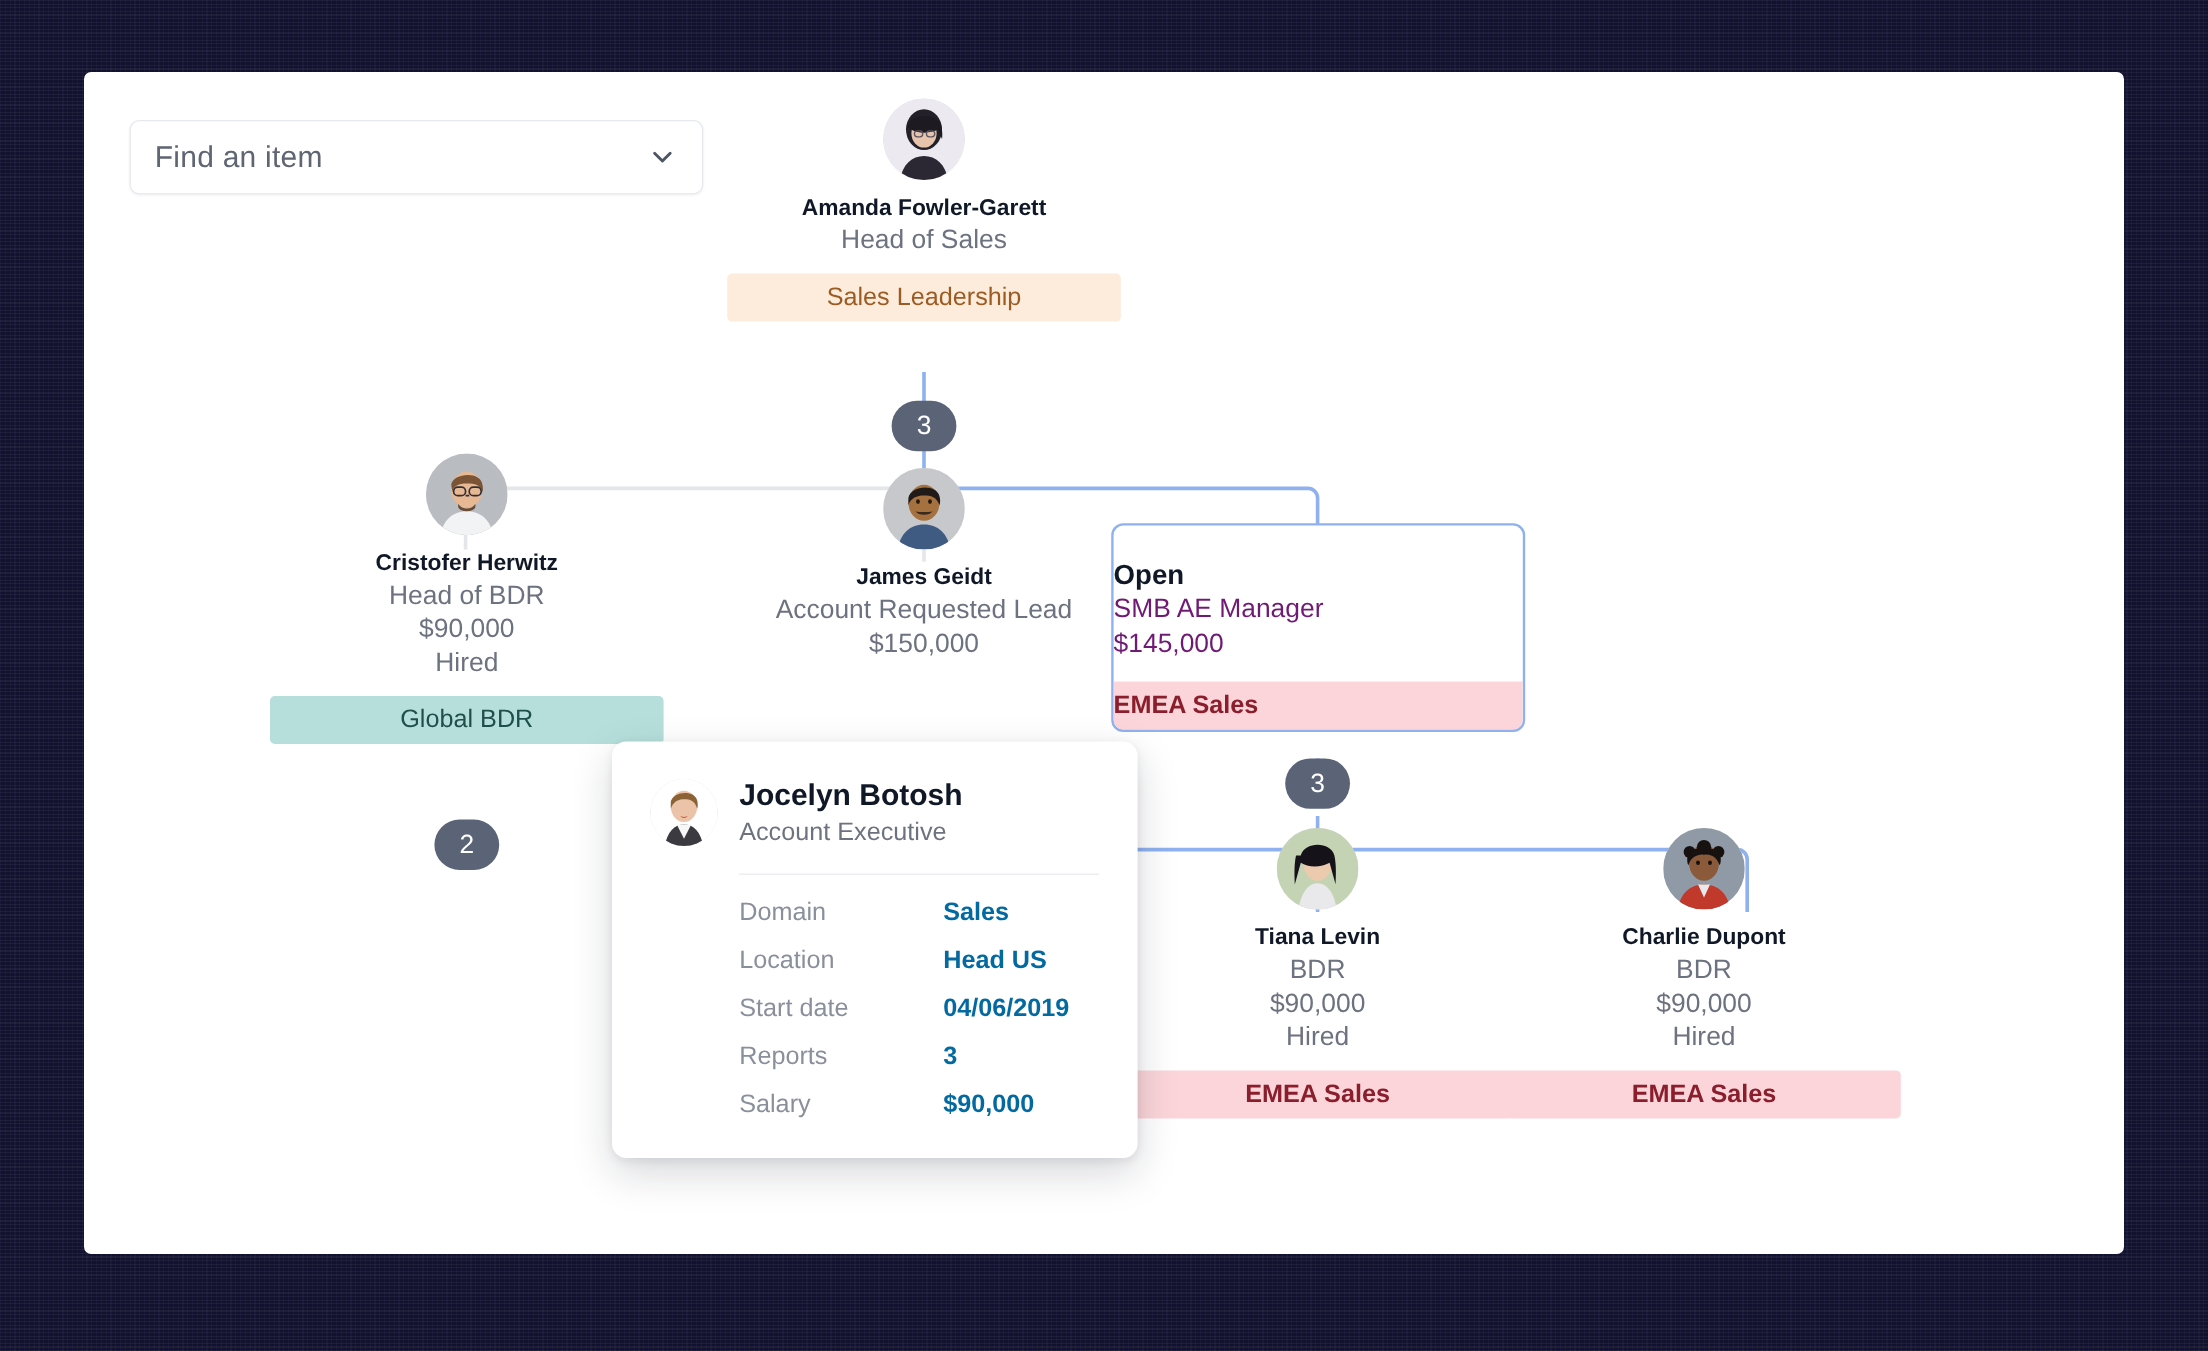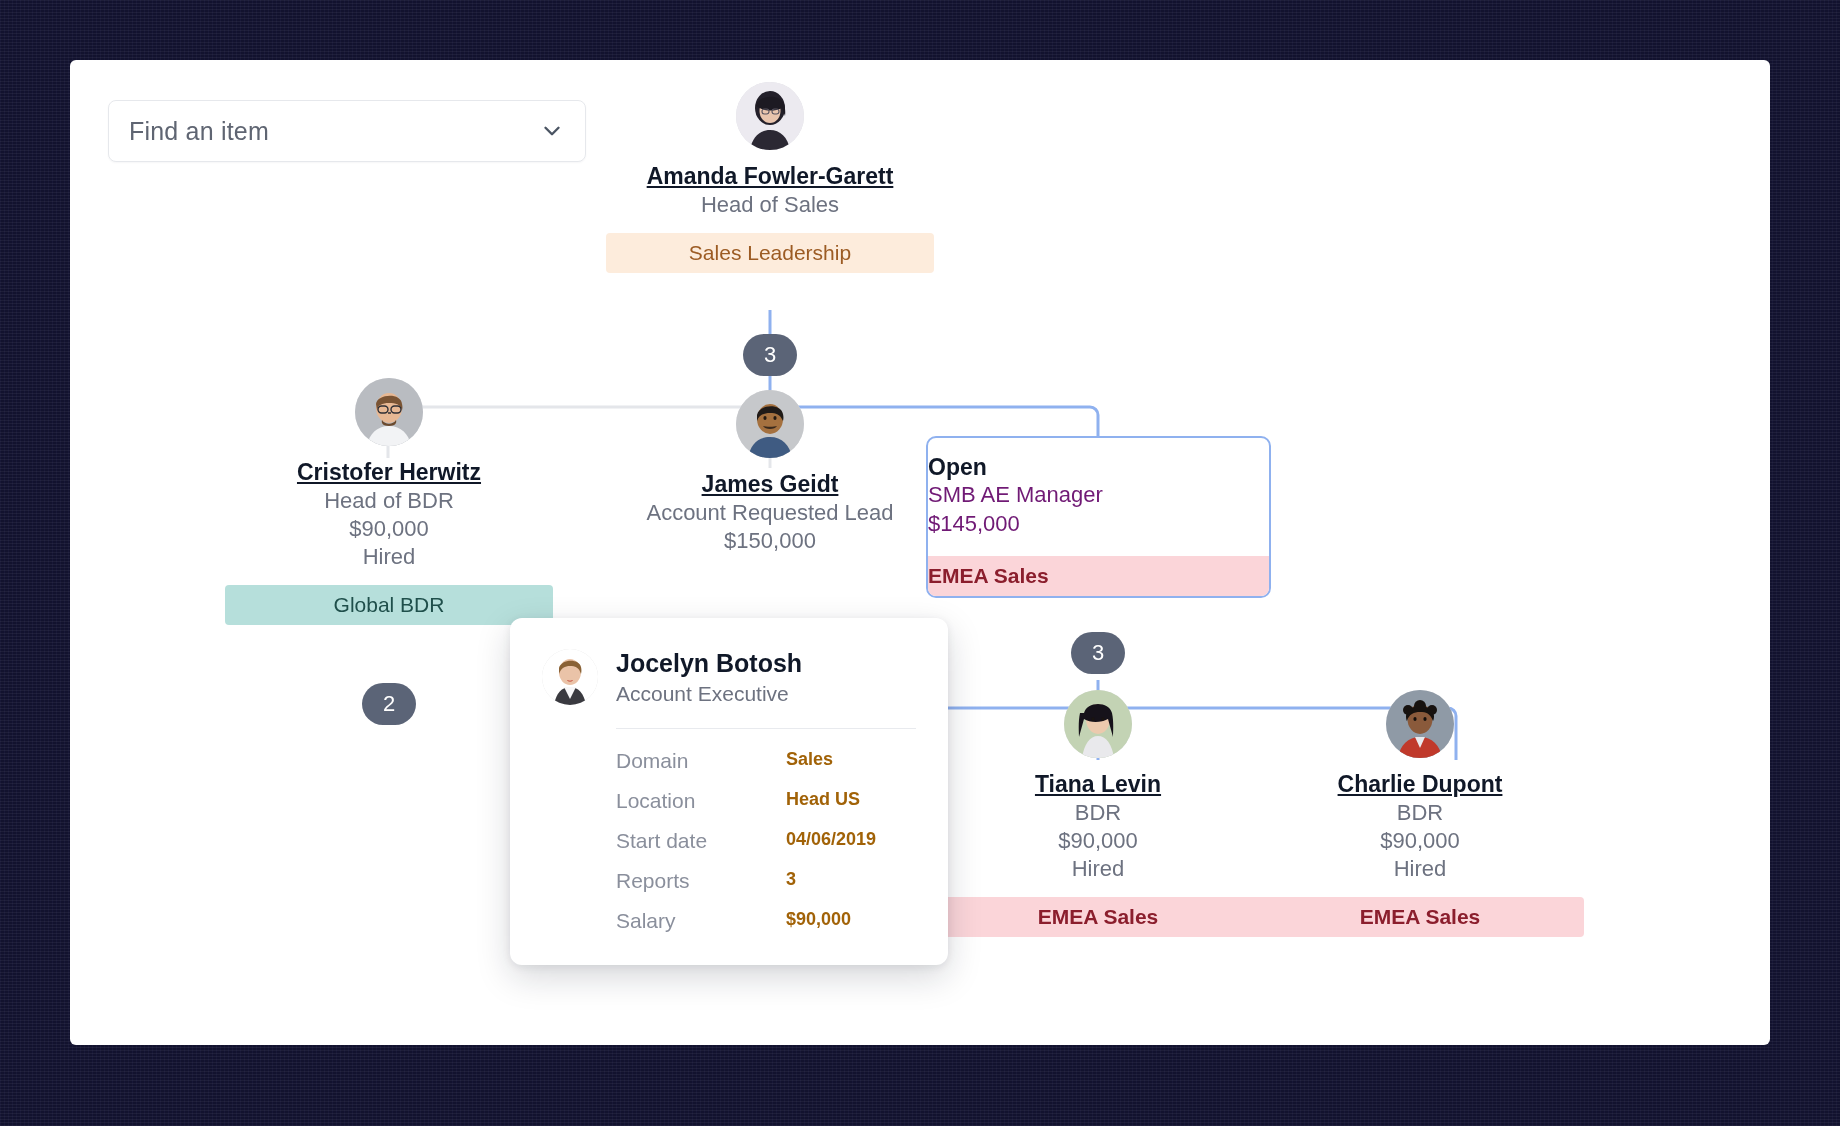--- a/index.html
+++ b/index.html
@@ -79,25 +79,24 @@
   .node .avatar {
     width: 68px;
     height: 68px;
     border-radius: 50%;
     margin: 0 auto 12px;
     overflow: hidden;
     background: #dcdde2;
     display: block;
   }
   .node .nm {
-    font-size: 23px;
+    font-size: 19px;
     font-weight: 700;
     color: #101828;
     line-height: 1.25;
-    text-decoration: underline;
   }
   .node .meta {
     font-size: 22px;
     color: #6d7280;
     line-height: 1.28;
   }
   .tag {
     margin-top: 14px;
     height: 40px;
     line-height: 40px;
@@ -122,21 +121,21 @@
   }
 
   
   .open-card {
     position: absolute;
     width: 345px;
     border: 2px solid #8fb1ef;
     border-radius: 10px;
     background: #fff;
     overflow: hidden;
-    padding-top: 16px;
+    padding-top: 28px;
   }
   .open-card .nm { font-size: 23px; font-weight: 700; color: #101828; }
   .open-card .meta { font-size: 22px; color: #701a75; line-height: 1.3; }
   .open-card .tag { margin-top: 18px; border-radius: 0; }
 
   
   .node.hovered .hl {
     background: linear-gradient(180deg,#f4f5f7 0%, #f1f2f4 100%);
     padding-bottom: 2px;
   }
@@ -158,21 +157,21 @@
     width: 56px; height: 56px; border-radius: 50%;
     overflow: hidden; background: #ddd; flex: none;
   }
   .tt-name { font-size: 25px; font-weight: 700; color: #101828; line-height: 1.2; }
   .tt-role { font-size: 21px; color: #6d7280; margin-top: 4px; }
   .tt-rule { height: 1px; background: #e8eaee; margin: 22px 0 20px 74px; }
   .tt-rows { margin-left: 74px; }
   .tt-row { display: flex; margin-bottom: 16px; }
   .tt-row:last-child { margin-bottom: 0; }
   .tt-label { width: 170px; font-size: 21px; color: #8a8f9c; }
-  .tt-value { font-size: 18px; font-weight: 700; color: #a16207; }
+  .tt-value { font-size: 21px; font-weight: 700; color: #0369a1; }
 </style>
 </head>
 <body>
 
 <div class="backdrop"></div>
 
 <div class="app-window">
   <div class="canvas">
 
     <div class="search-box">

